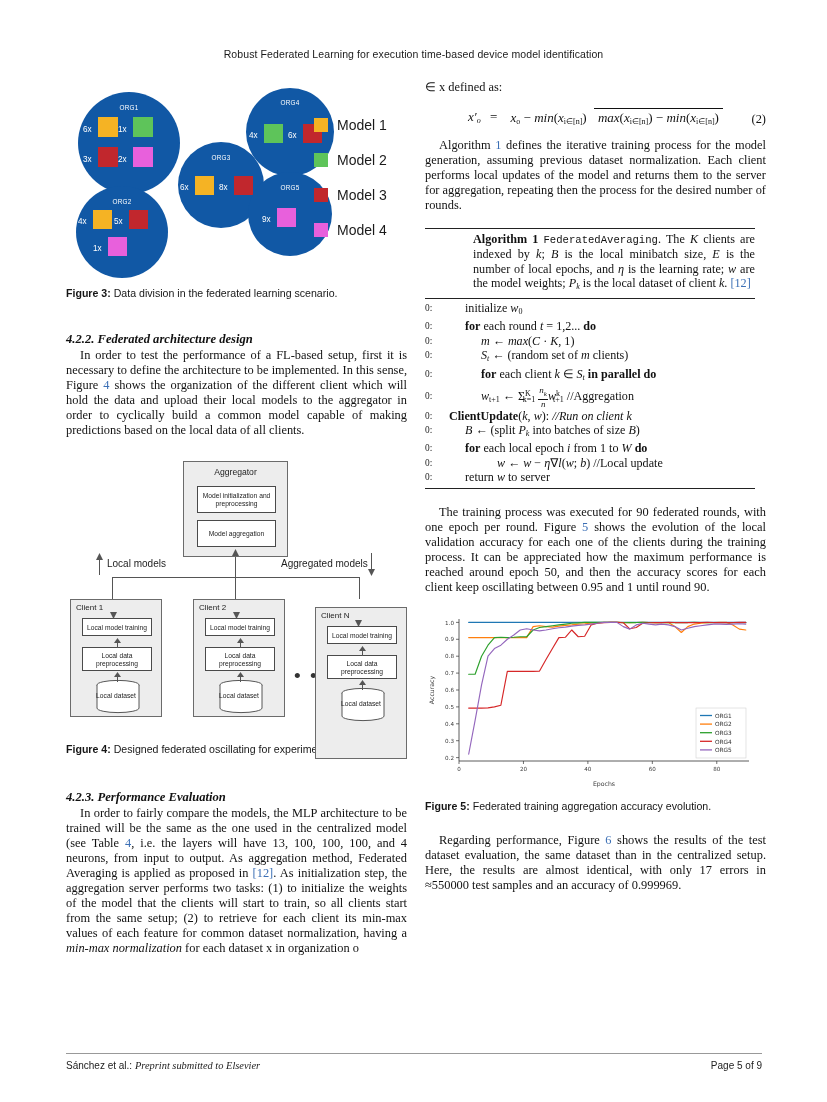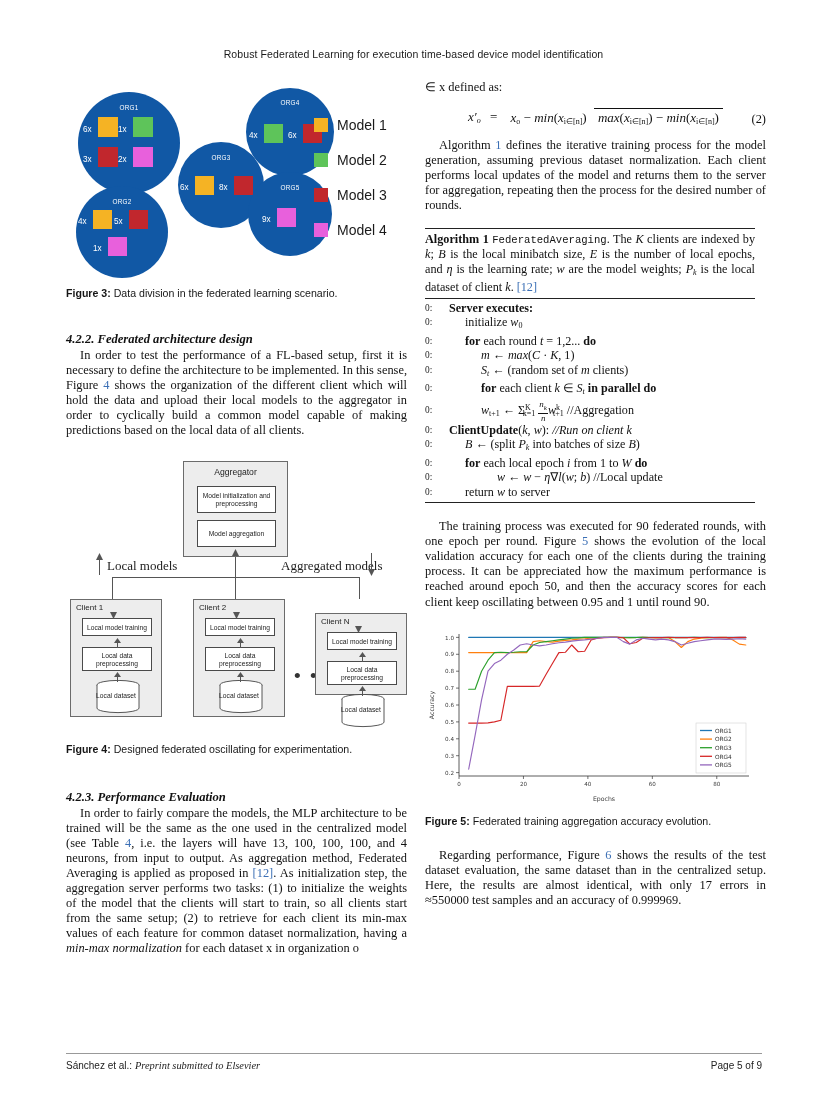--- a/index.html
+++ b/index.html
@@ -85,37 +85,38 @@
     position: absolute; width:100%; text-align:center;
     font-family: "Liberation Sans", sans-serif; font-size: 6.7px;
     line-height: 8.4px; color: #1c1c1c;
   }
   .bxtl {
     position: absolute; font-family: "Liberation Sans", sans-serif;
     font-size: 8px; color: #1c1c1c;
   }
   .ln { position: absolute; background: #555; }
   .lbl4 {
-    position: absolute; font-family: Liberation Serif, serif;
-    font-size: 13px; color: #1c1c1c;
+    position: absolute; font-family: Liberation Sans, sans-serif;
+    font-size: 10px; color: #1c1c1c;
   }
   .cyl { position: absolute; }
   .dots {
     position:absolute; font-size: 19px; color:#333; letter-spacing:2px;
     font-family:"Liberation Sans", sans-serif;
   }
 
   
   .algo { width: 330px; }
   .rule-t { border-top: 1.6px solid #222; }
   .rule-m { border-top: 0.9px solid #222; }
   .rule-b { border-top: 1.4px solid #222; }
   .algohead {
     font-size: 12.2px; line-height: 14.6px; text-align: justify;
     padding: 3px 0 3px 0;
+    margin-left: 48px;
   }
   .algohead .mono {
     font-family: "Liberation Mono", monospace; font-size: 10.6px;
   }
   .algolines { padding: 2px 0 3px 0; }
   .aline { font-size: 12.1px; line-height: 14.4px; white-space: nowrap; }
   .num { display:inline-block; width: 16px; font-size: 9.4px; color:#222; vertical-align: 1px;}
   .i1 { padding-left: 8px; } .i2 { padding-left: 24px; }
   .i3 { padding-left: 40px; } .i4 { padding-left: 56px; }
   sub.s { font-size: 8px; vertical-align: -2px; }
@@ -310,21 +311,21 @@
             <path d="M4.5 0 L8 5 L1 5 Z" fill="#555"></path>
           </svg>
         <svg style="position:absolute; left:42px; top:72px;" width="9" height="10">
             <line x1="4.5" y1="10" x2="4.5" y2="4" stroke="#555" stroke-width="1"></line>
             <path d="M4.5 0 L8 5 L1 5 Z" fill="#555"></path>
           </svg>
       </div>
 
       <div class="dots" style="left:228px; top:208px;">• • •</div>
 
-      <div class="bx" style="left:249px; top:156px; width:92px; height:82px;">
+      <div class="bx" style="left:249px; top:150px; width:92px; height:152px;">
         <div class="bxtl" style="left:5px; top:3px;">Client N</div>
         <div class="bxw" style="left:11px; top:18px; width:70px; height:18px;">
           <div class="bxt" style="top:5px;">Local model training</div>
         </div>
         <div class="bxw" style="left:11px; top:47px; width:70px; height:24px;">
           <div class="bxt" style="top:4px;">Local data preprocessing</div>
         </div>
         <svg class="cyl" style="left:25px; top:80px;" width="44" height="34">
           <ellipse cx="22" cy="5" rx="21" ry="4.6" fill="#fff" stroke="#444" stroke-width="0.9"></ellipse>
           <path d="M1 5 L1 28 A21 4.6 0 0 0 43 28 L43 5" fill="#fff" stroke="#444" stroke-width="0.9"></path>
@@ -377,21 +378,20 @@
     <div style="height:14px"></div>
 
     <div class="algo">
       <div class="rule-t"></div>
       <div class="algohead">
         <b>Algorithm 1</b>
         <span class="mono">FederatedAveraging</span><span>. The <i>K</i> clients are indexed by <i>k</i>; <i>B</i> is the local minibatch size, <i>E</i> is the number of local epochs, and <i>η</i> is the learning rate; <i>w</i> are the model weights; <i>P<sub class="s">k</sub></i> is the local dataset of client <i>k</i>. </span><span class="ref">[12]</span>
       </div>
       <div class="rule-m"></div>
       <div class="algolines">
-        <div class="aline"><span class="num">0:</span><span class="i1"><b>Server executes:</b></span></div>
         <div class="aline"><span class="num">0:</span><span class="i2">initialize <i>w</i><sub class="s">0</sub></span></div>
         <div class="aline"><span class="num">0:</span><span class="i2"><b>for</b> each round <i>t</i> = 1,2... <b>do</b></span></div>
         <div class="aline"><span class="num">0:</span><span class="i3"><i>m</i> ← <i>max</i>(<i>C</i> · <i>K</i>, 1)</span></div>
         <div class="aline"><span class="num">0:</span><span class="i3"><i>S<sub class="s">t</sub></i> ← (random set of <i>m</i> clients)</span></div>
         <div class="aline"><span class="num">0:</span><span class="i3"><b>for</b> each client <i>k</i> ∈ <i>S<sub class="s">t</sub></i> <b>in parallel do</b></span></div>
         <div class="aline" style="line-height:17px;"><span class="num">0:</span><span class="i3"><i>w</i><sub class="s">t+1</sub> ← Σ<sup class="s">K</sup><sub class="s" style="margin-left:-8px;">k=1</sub> <span style="display:inline-block; text-align:center; vertical-align:middle; font-size:9px; line-height:9px;"><span style="display:block; border-bottom:1px solid #111; padding:0 1px;"><i>n<sub style="font-size:7px">k</sub></i></span><span style="display:block;"><i>n</i></span></span><i>w</i><sup class="s">k</sup><sub class="s" style="margin-left:-7px;">t+1</sub> //Aggregation</span></div>
         <div class="aline"><span class="num">0:</span><span class="i1"><b>ClientUpdate</b>(<i>k</i>, <i>w</i>): <i>//Run on client k</i></span></div>
         <div class="aline"><span class="num">0:</span><span class="i2"><i>B</i> ← (split <i>P<sub class="s">k</sub></i> into batches of size <i>B</i>)</span></div>
         <div class="aline"><span class="num">0:</span><span class="i2"><b>for</b> each local epoch <i>i</i> from 1 to <i>W</i> <b>do</b></span></div>
         <div class="aline"><span class="num">0:</span><span class="i4"><i>w</i> ← <i>w</i> − <i>η</i>∇<i>l</i>(<i>w</i>; <i>b</i>) //Local update</span></div>

